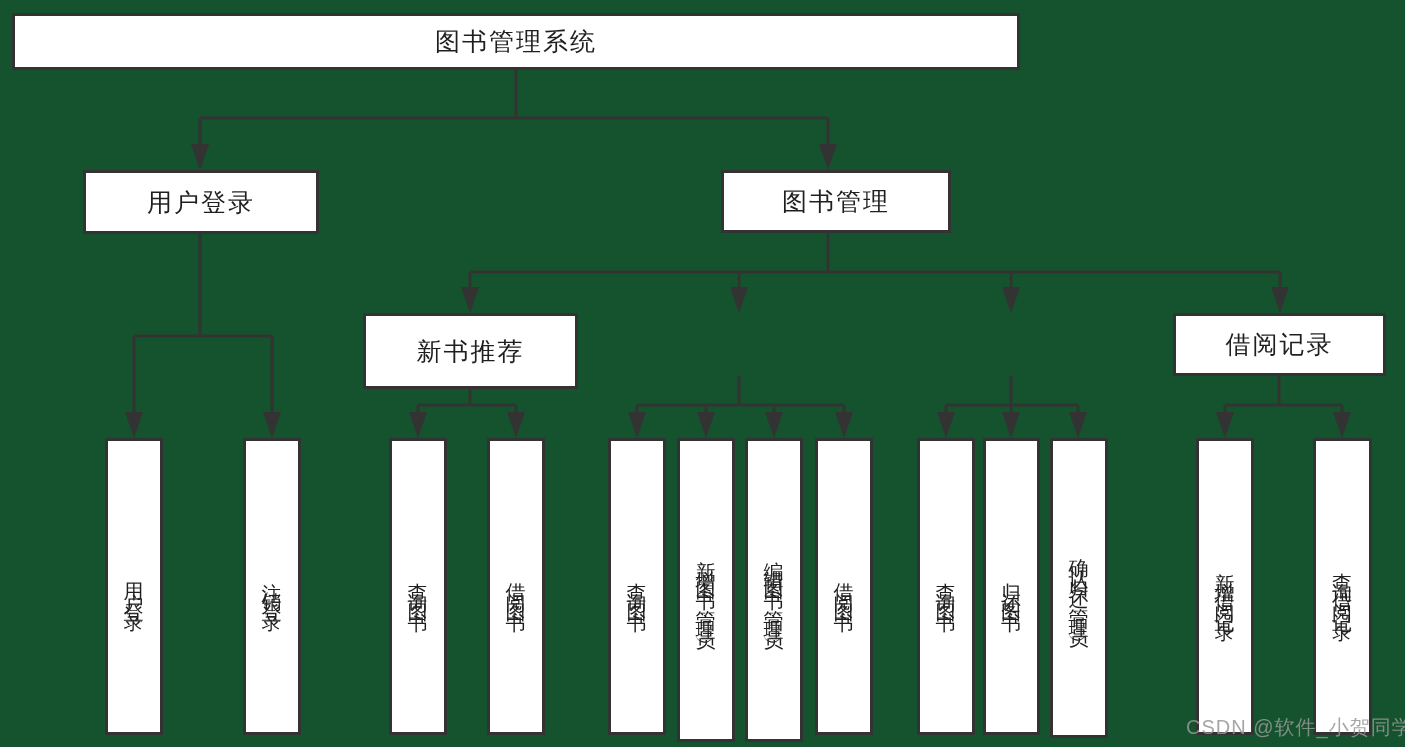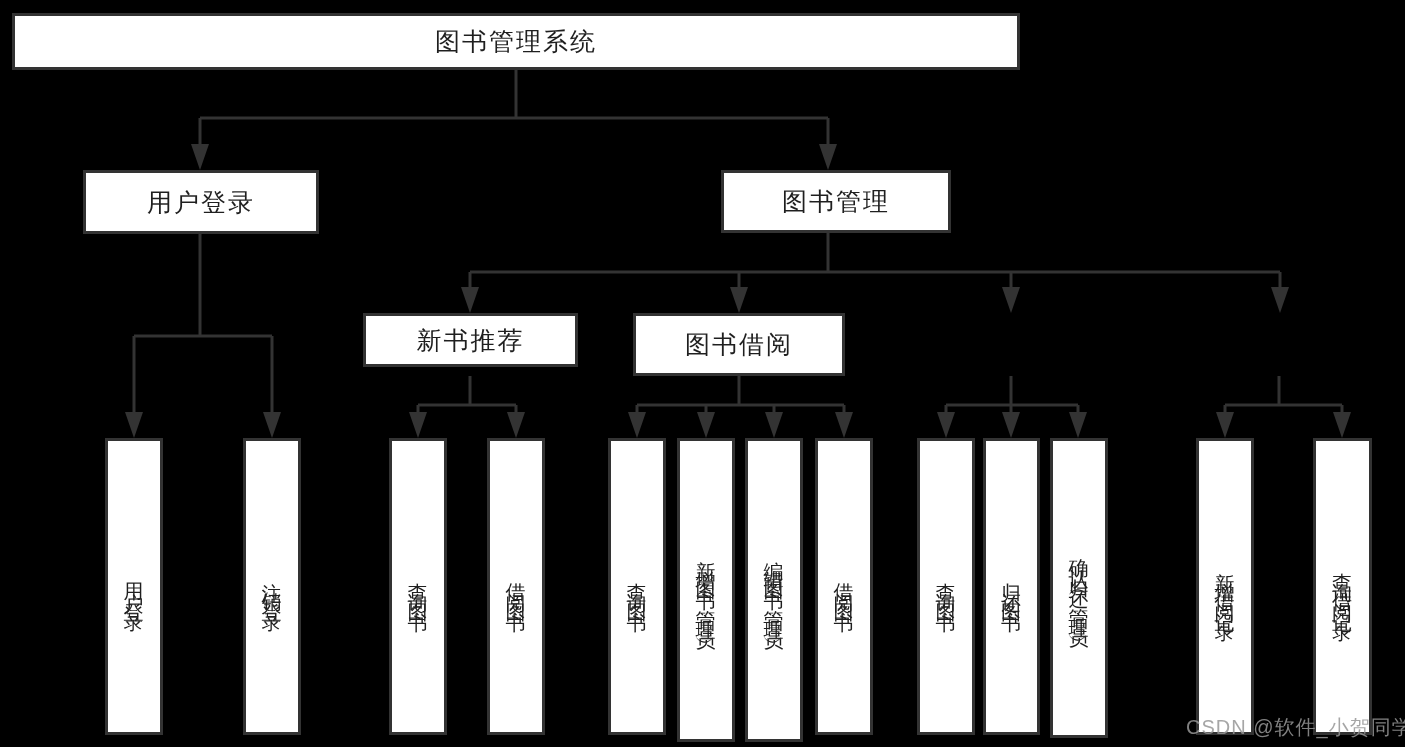--- a/index.html
+++ b/index.html
@@ -1,20 +1,20 @@
 <!DOCTYPE html>
 <html><head>
 <meta charset="utf-8">
 <style>
   html, body { margin: 0; padding: 0; background: #ffffff; }
   #canvas {
     position: relative;
     width: 1405px;
     height: 747px;
-    background: #000000;
+    background: #14532d;
     font-family: "Liberation Sans", sans-serif;
     overflow: hidden;
   }
   #connectors {
     position: absolute;
     left: 0; top: 0;
     z-index: 0;
   }
   .node {
     position: absolute;
@@ -126,22 +126,22 @@
       <polygon points="1216,412 1234,412 1225,438"></polygon>
       <polygon points="1333,412 1351,412 1342,438"></polygon>
     </g>
   </svg>
 
   <div class="node h-node" style="left:12px; top:13px; width:1008px; height:57px;">图书管理系统</div>
 
   <div class="node h-node" style="left:83px; top:170px; width:236px; height:64px;">用户登录</div>
   <div class="node h-node" style="left:713px; top:170px; width:230px; height:63px;margin-left:8px;">图书管理</div>
 
-  <div class="node h-node" style="left:363px; top:313px; width:215px; height:54px;">新书推荐</div>
-  <div class="node h-node" style="left:633px; top:313px; width:212px; height:63px;">图书借阅</div>
+  <div class="node h-node" style="left:363px; top:313px; width:215px; height:76px;">新书推荐</div>
+  <div class="node h-node" style="left:1173px; top:313px; width:213px; height:63px;">借阅记录</div>
 
   <div class="node v-node" style="left:105px; top:438px; width:58px; height:297px;">用户登录</div>
   <div class="node v-node" style="left:243px; top:438px; width:58px; height:297px;">注销登录</div>
 
   <div class="node v-node" style="left:389px; top:438px; width:58px; height:297px;">查询图书</div>
   <div class="node v-node" style="left:487px; top:438px; width:58px; height:297px;">借阅图书</div>
 
   <div class="node v-node" style="left:608px; top:438px; width:58px; height:297px;">查询图书</div>
   <div class="node v-node" style="left:677px; top:438px; width:58px; height:304px;">新增图书（管理员）</div>
   <div class="node v-node" style="left:745px; top:438px; width:58px; height:304px;">编辑图书（管理员）</div>

